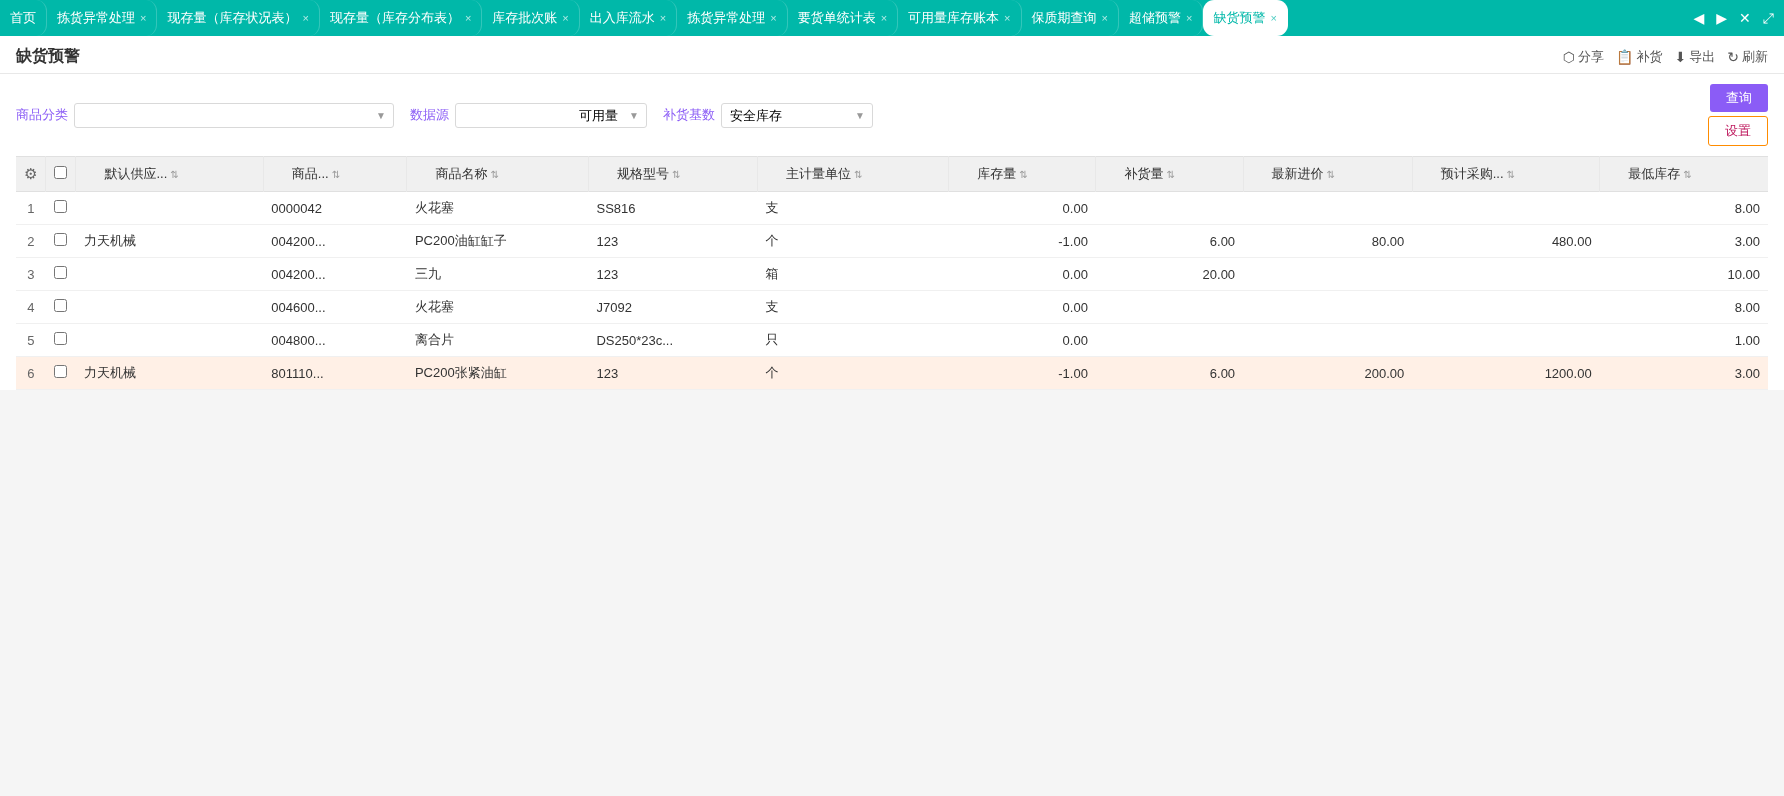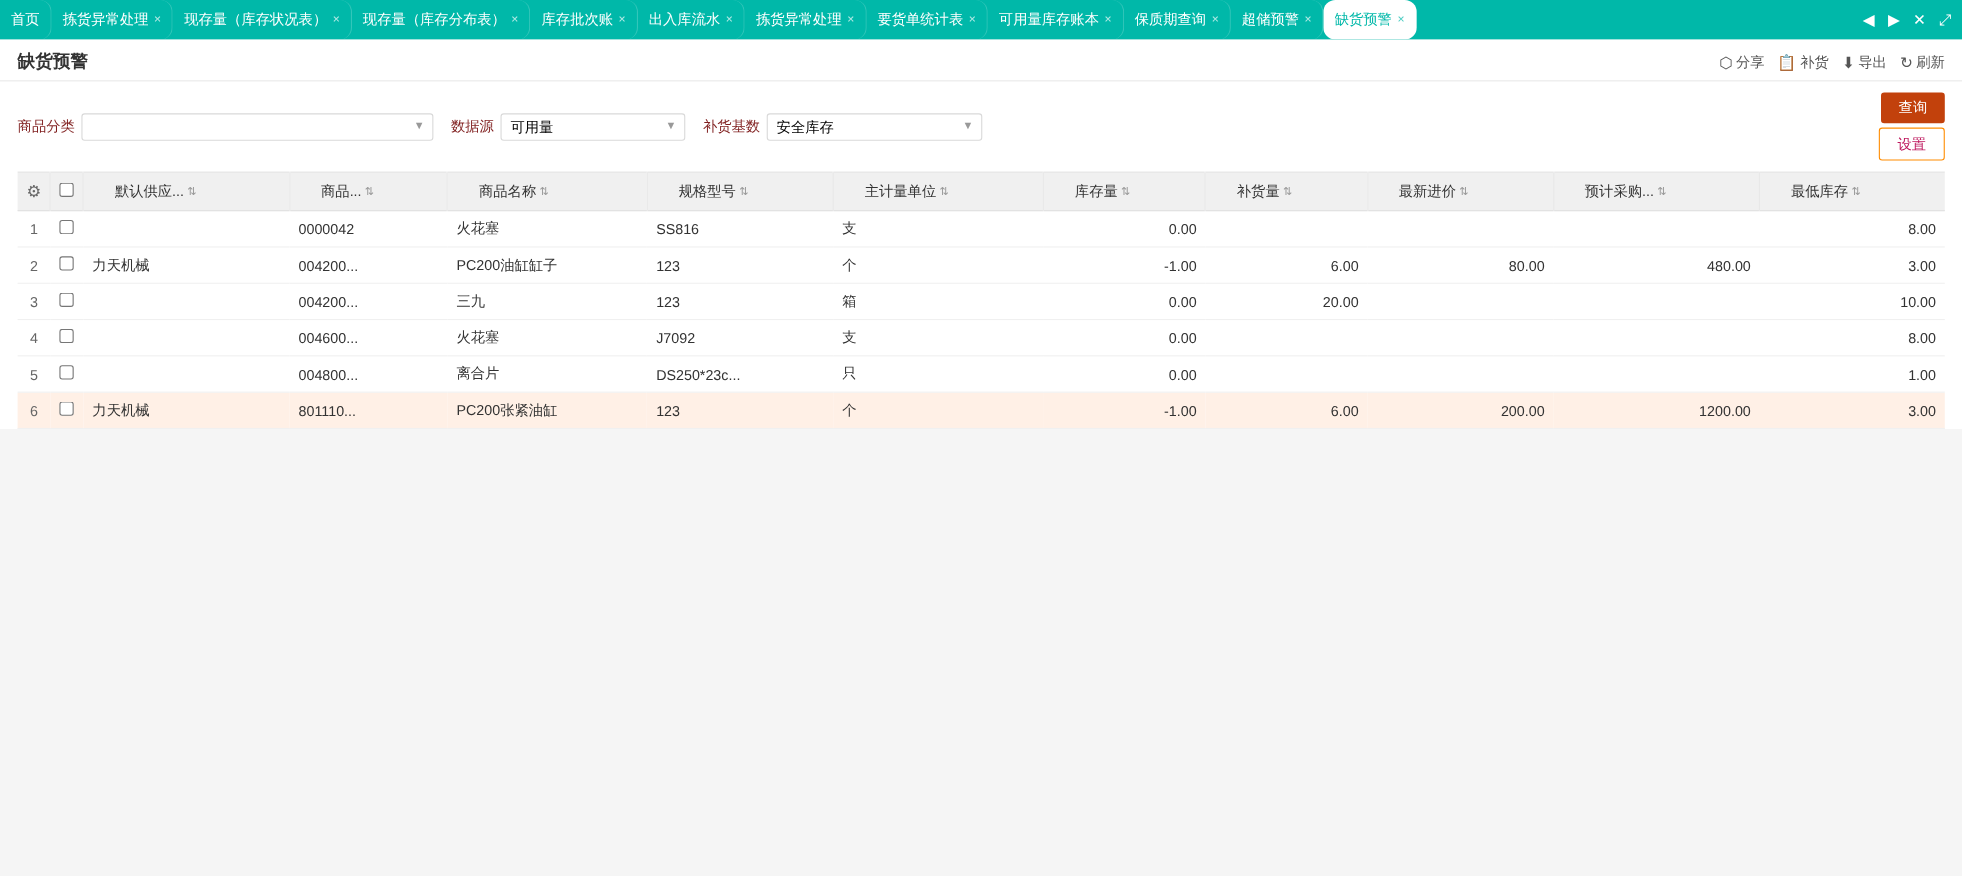--- a/index.html
+++ b/index.html
@@ -92,21 +92,21 @@
       padding: 10px 16px;
       gap: 16px;
       flex-wrap: wrap;
     }
     .filter-item {
       display: flex;
       align-items: center;
       gap: 6px;
     }
     .filter-label {
-      color: #7f1d1d;
+      color: #8b5cf6;
       font-size: 13px;
       white-space: nowrap;
     }
     .filter-select {
       border: 1px solid #d9d9d9;
       border-radius: 3px;
       padding: 4px 28px 4px 8px;
       background: #fff;
       font-size: 13px;
       appearance: none;
@@ -123,27 +123,28 @@
       content: '▼';
       font-size: 10px;
       color: #999;
       position: absolute;
       right: 8px;
       top: 50%;
       transform: translateY(-50%);
       pointer-events: none;
     }
     .filter-select-medium {
-      width: 168px;
+      width: 192px;
+      text-align: right;
     }
     .filter-select-small {
-      width: 196px;
+      width: 152px;
     }
     .btn-query {
-      background: #c2410c;
+      background: #8b5cf6;
       color: #fff;
       border: none;
       border-radius: 3px;
       padding: 5px 16px;
       cursor: pointer;
       font-size: 13px;
       margin-left: auto;
       text-align: center;
     }
     .btn-settings {

